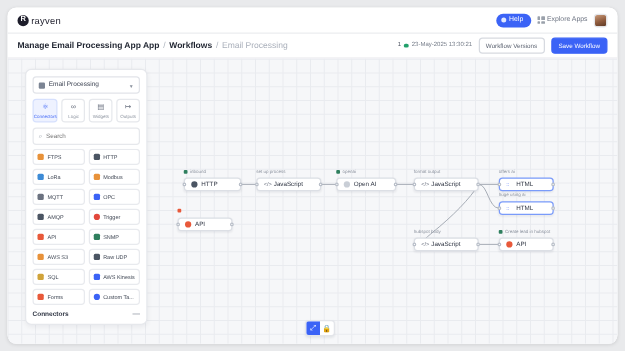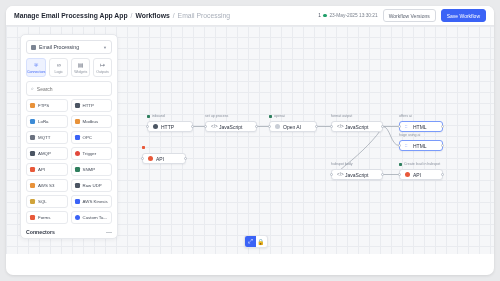--- a/index.html
+++ b/index.html
@@ -199,20 +199,42 @@
     box-shadow:0 1px 2px rgba(16,24,40,.08);
   }
   .zc { width:11px; height:11px; display:flex; align-items:center; justify-content:center; font-size:6px; cursor:pointer; color:#6b7280;}
   .zc.active { background:#3b63f6; color:#fff; }
 </style>
 </head>
 <body>
 
 <div class="app-window">
 
+  <div class="topbar">
+    <div class="brand">
+      <div class="brand-mark">R</div>
+      <div class="brand-name">rayven</div>
+    </div>
+    <div class="top-right">
+      <div class="help-btn">
+        <span class="help-dot"></span>
+        <span>Help</span>
+      </div>
+      <div class="explore">
+        <span class="grid-icon">
+            <i></i>
+            <i></i>
+            <i></i>
+            <i></i>
+          </span>
+        <span>Explore Apps</span>
+      </div>
+      <div class="avatar"></div>
+    </div>
+  </div>
 
   <div class="crumbbar">
     <div class="crumbs">
       <span class="crumb">Manage Email Processing App App</span>
       <span class="crumb-sep">/</span>
       <span class="crumb">Workflows</span>
       <span class="crumb-sep">/</span>
       <span class="crumb muted">Email Processing</span>
     </div>
     <div class="crumb-right">

